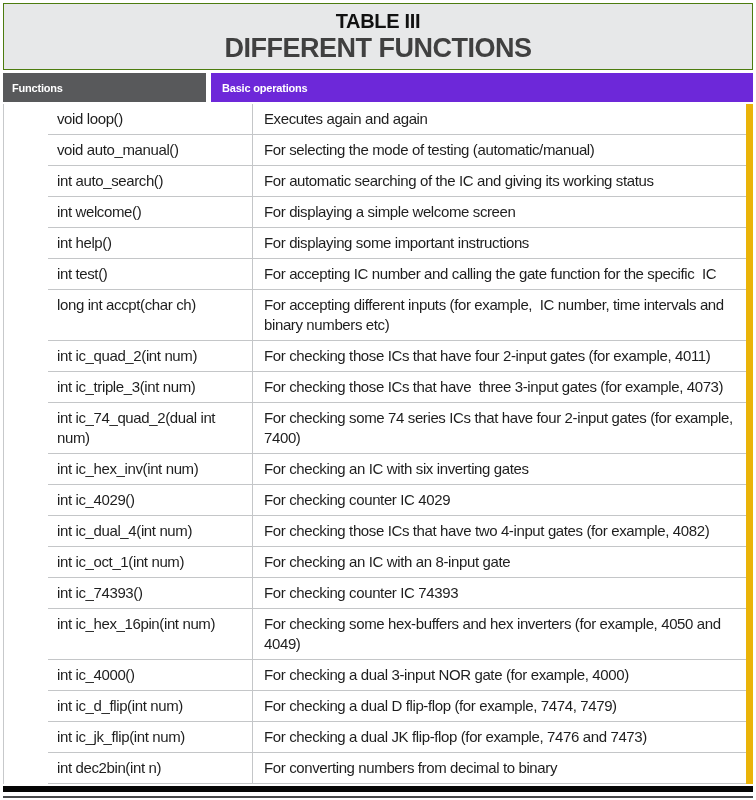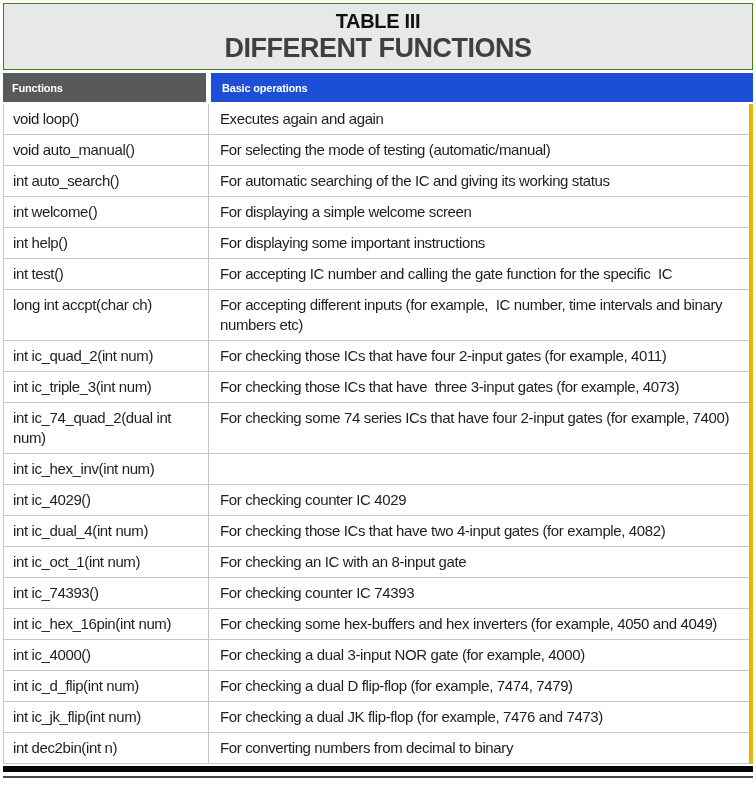--- a/index.html
+++ b/index.html
@@ -22,21 +22,21 @@
     font-size:27px;font-weight:bold;letter-spacing:-0.5px;
     line-height:30px;margin-top:1px;
   }
   .header-row{display:flex;margin-bottom:2px;}
   .header-cell{
     box-sizing:border-box;height:29px;display:flex;align-items:center;
     color:#ffffff;font-weight:bold;font-size:11px;letter-spacing:-0.2px;
   }
   .header-fn{width:203px;padding-left:9px;margin-right:5px;}
   .header-op{flex:1;padding-left:11px;}
-  .tbody{border-left:1px solid #c7c9cb;border-right:4px solid #eab308;}
+  .tbody{border-left:1px solid #c7c9cb;border-right:7px solid #eab308;padding-left:44px;}
   .row{display:flex;border-bottom:1px solid #c4c6c8;}
   .cell{
     box-sizing:border-box;font-size:15px;line-height:20px;
     letter-spacing:-0.38px;padding:5px 4px 5px 9px;
   }
   .cell-fn{width:205px;border-right:1px solid #c4c6c8;}
   .cell-op{flex:1;padding-left:11px;padding-right:4px;white-space:pre-wrap;}
   .bottom-rule-thick{height:6px;background:#050505;margin-top:2px;}
   .bottom-rule-thin{height:2px;background:#48494b;margin-top:4px;}
 </style>
@@ -45,21 +45,21 @@
 
 <div class="page">
 
   <div class="title-block">
     <div class="table-title">TABLE III</div>
     <div class="table-subtitle" id="subtitle" style="color: #404040;">DIFFERENT FUNCTIONS</div>
   </div>
 
   <div class="header-row">
     <div class="header-cell header-fn" style="background: rgb(88, 89, 91);">Functions</div>
-    <div class="header-cell header-op" style="background: #1d4ed8;">Basic operations</div>
+    <div class="header-cell header-op" style="background: #6d28d9;">Basic operations</div>
   </div>
 
   <div class="tbody" id="tbody">
       <div class="row">
         <div class="cell cell-fn">void loop()</div>
         <div class="cell cell-op">Executes again and again</div>
       </div>
       <div class="row">
         <div class="cell cell-fn">void auto_manual()</div>
         <div class="cell cell-op">For selecting the mode of testing (automatic/manual)</div>
@@ -91,20 +91,21 @@
       <div class="row">
         <div class="cell cell-fn">int ic_triple_3(int num)</div>
         <div class="cell cell-op">For checking those ICs that have  three 3-input gates (for example, 4073)</div>
       </div>
       <div class="row">
         <div class="cell cell-fn">int ic_74_quad_2(dual int num)</div>
         <div class="cell cell-op">For checking some 74 series ICs that have four 2-input gates (for example, 7400)</div>
       </div>
       <div class="row">
         <div class="cell cell-fn">int ic_hex_inv(int num)</div>
+        <div class="cell cell-op">For checking an IC with six inverting gates</div>
       </div>
       <div class="row">
         <div class="cell cell-fn">int ic_4029()</div>
         <div class="cell cell-op">For checking counter IC 4029</div>
       </div>
       <div class="row">
         <div class="cell cell-fn">int ic_dual_4(int num)</div>
         <div class="cell cell-op">For checking those ICs that have two 4-input gates (for example, 4082)</div>
       </div>
       <div class="row">

